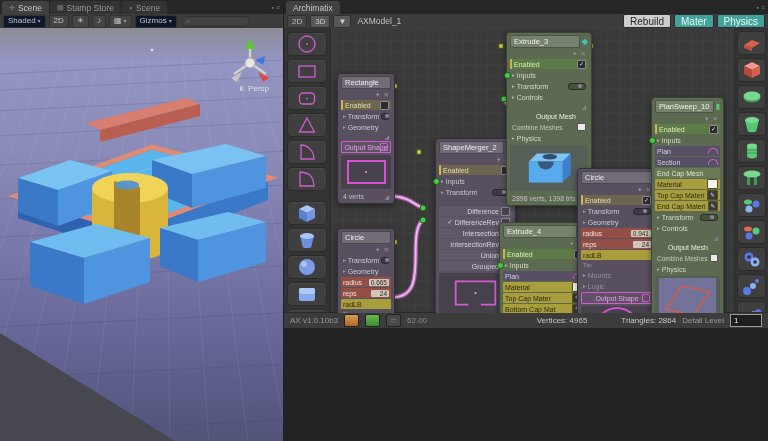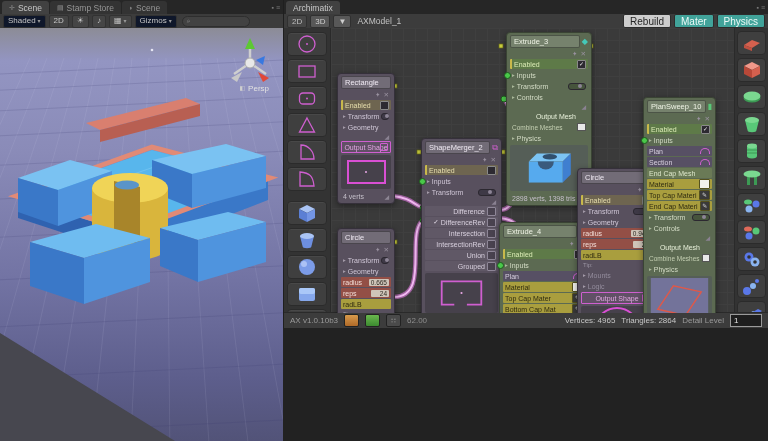--- a/index.html
+++ b/index.html
@@ -91,21 +91,21 @@
   .cdot{position:absolute;left:50%;top:50%;width:2px;height:2px;margin:-1px;background:#e9a7e6;border-radius:50%;}
   .n-footer{display:flex;align-items:center;font-size:7px;color:#c4bfc9;padding:0 2px;height:10px;}
   .n-footer .rsz{margin-left:auto;font-size:6px;color:#8d8694;}
   
   #ax-status{position:absolute;left:0;bottom:0;right:0;height:15px;background:#3c3c3c;border-top:1px solid #2a2a2a;display:flex;align-items:center;gap:6px;padding:0 6px;font-size:8px;color:#9a9a9a;}
   .stile{width:13px;height:11px;border-radius:2px;border:1px solid #222;}
   .stile.orange{background:linear-gradient(180deg,#d89a4c,#b06a28);}
   .stile.green{background:linear-gradient(180deg,#6ab84e,#3c8a30);}
   .stile.dots{background:#4a4a4a;color:#c2c2c2;font-size:7px;line-height:11px;text-align:center;}
   #zoomval{color:#8e8e8e;}
-  .stat{color:#c6c6c6;}
+  .stat{color:#c6c6c6;margin-left:28px;}
   #detail-field{width:24px;height:11px;background:#1e1e1e;border:1px solid #9a9a9a;color:#e6e6e6;font-size:8px;display:flex;align-items:center;padding:0 3px;}
 </style>
 </head>
 <body>
 <div id="app">
 
 <section id="scene-pane">
   <div class="tabbar">
     <div id="scene-tabs" style="display:flex;gap:1px;align-items:center;">
           <div class="tab active">
@@ -438,21 +438,21 @@
             <div class="n-thumb" style="height: 52px;">
               <div class="t-circle" style="width: 42px; height: 42px;">
                 <span class="cdot"></span>
               </div>
             </div>
             <div class="n-footer">
               <span>25 verts</span>
               <span class="rsz">◢</span>
             </div>
           </div>
-          <div class="node purple" style="left: 90px; top: 110px; width: 81px;">
+          <div class="node purple" style="left: 104px; top: 110px; width: 81px;">
             <div class="n-title">
               <span class="n-title-field">ShapeMerger_2</span>
               <span class="n-gem" style="color: rgb(208, 95, 208);">⧉</span>
             </div>
             <div class="row r-icons">
               <span>✦</span>
               <span>✕</span>
             </div>
             <div class="row r-enabled">
               <span>Enabled</span>
@@ -689,21 +689,21 @@
             <div class="n-thumb" style="height: 48px;">
               <div class="t-circle" style="width: 42px; height: 42px;">
                 <span class="cdot"></span>
               </div>
             </div>
             <div class="n-footer">
               <span>33 verts</span>
               <span class="rsz">◢</span>
             </div>
           </div>
-          <div class="node green" style="left: 312px; top: 69px; width: 73px;">
+          <div class="node green" style="left: 320px; top: 69px; width: 73px;">
             <div class="n-title">
               <span class="n-title-field">PlanSweep_10</span>
               <span class="n-gem" style="color: rgb(88, 200, 120);">▮</span>
             </div>
             <div class="row r-icons">
               <span>✦</span>
               <span>✕</span>
             </div>
             <div class="row r-enabled">
               <span>Enabled</span>

